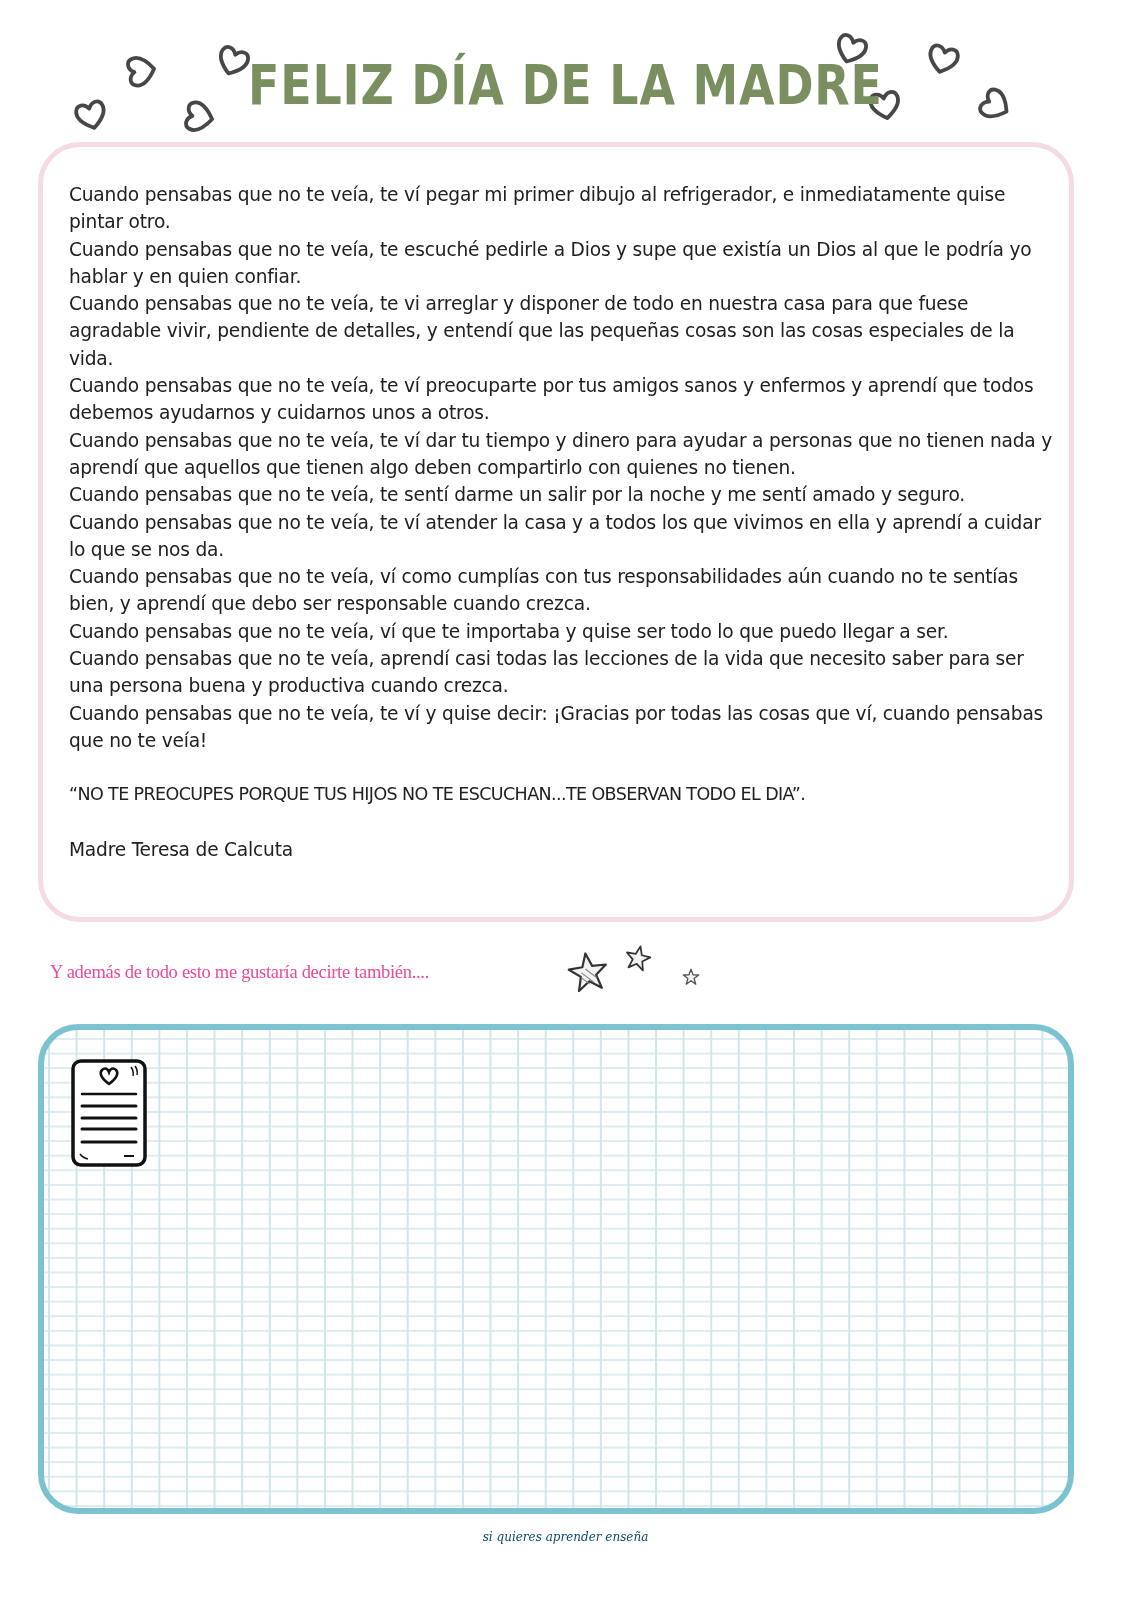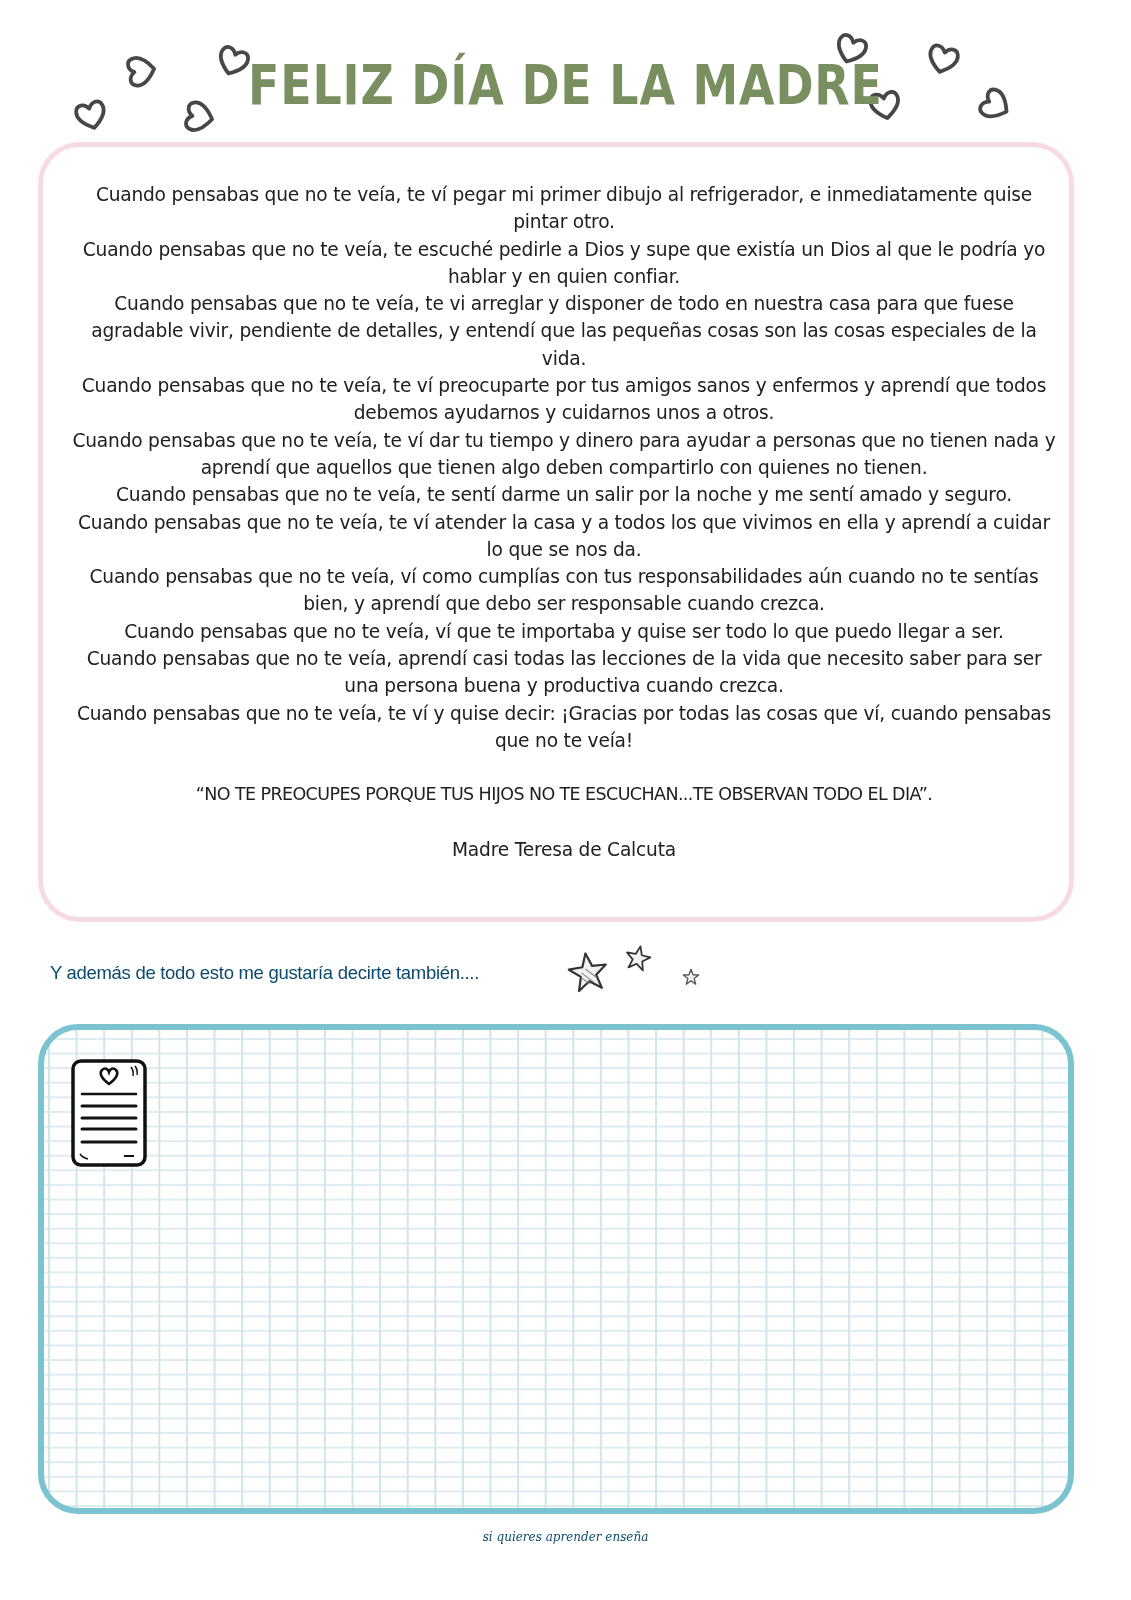--- a/index.html
+++ b/index.html
@@ -16,36 +16,36 @@
     color: #7a8f60;
     transform: scaleX(0.82);
     transform-origin: 565px 0;
   }
 
   .heart { position: absolute; width: 38px; height: 38px; }
   .heart svg { width: 100%; height: 100%; overflow: visible; }
 
   .letter-box {
     position: absolute; left: 38px; top: 142px; width: 1036px; height: 780px;
-    border: 5px solid #f6dbe5; border-radius: 42px; background: #fff; text-align: center;
+    border: 5px solid #f6dbe5; border-radius: 42px; background: #fff;
   }
   .letter-text {
     position: absolute; left: 26px; top: 34px; width: 990px;
     font-family: "DejaVu Sans", sans-serif;
     font-size: 18.6px; line-height: 27.3px; color: #202020;
     letter-spacing: -0.2px;
   }
   .letter-text p { margin: 0; }
   .letter-text .gap { height: 27px; }
   .quote { text-transform: uppercase; font-size: 17.5px; letter-spacing: -0.6px; }
 
   .prompt {
     position: absolute; left: 50px; top: 962px;
-    font-family: Liberation Sans, sans-serif;
-    font-size: 18.5px; color: #0c4a6e; letter-spacing: -0.3px;
+    font-family: Liberation Serif, serif;
+    font-size: 18.5px; color: #ec4899; letter-spacing: -0.3px;
   }
   .star { position: absolute; }
   .star svg { width: 100%; height: 100%; }
 
   .grid-box {
     position: absolute; left: 38px; top: 1024px; width: 1036px; height: 490px;
     border: 6px solid #7cc3d1; border-radius: 40px; overflow: hidden;
     background-color: #fff;
     background-image:
       linear-gradient(to right, #cfe6ea 1.5px, transparent 1.5px),

